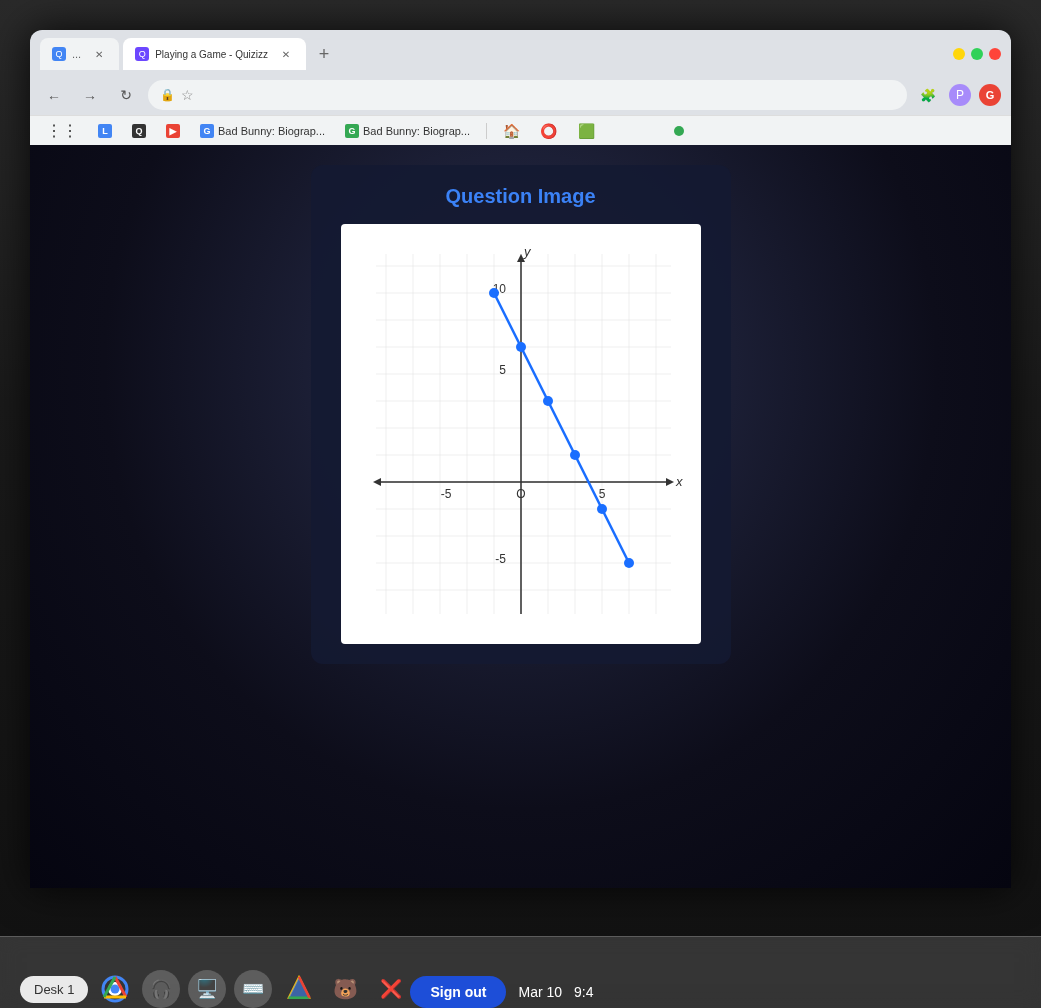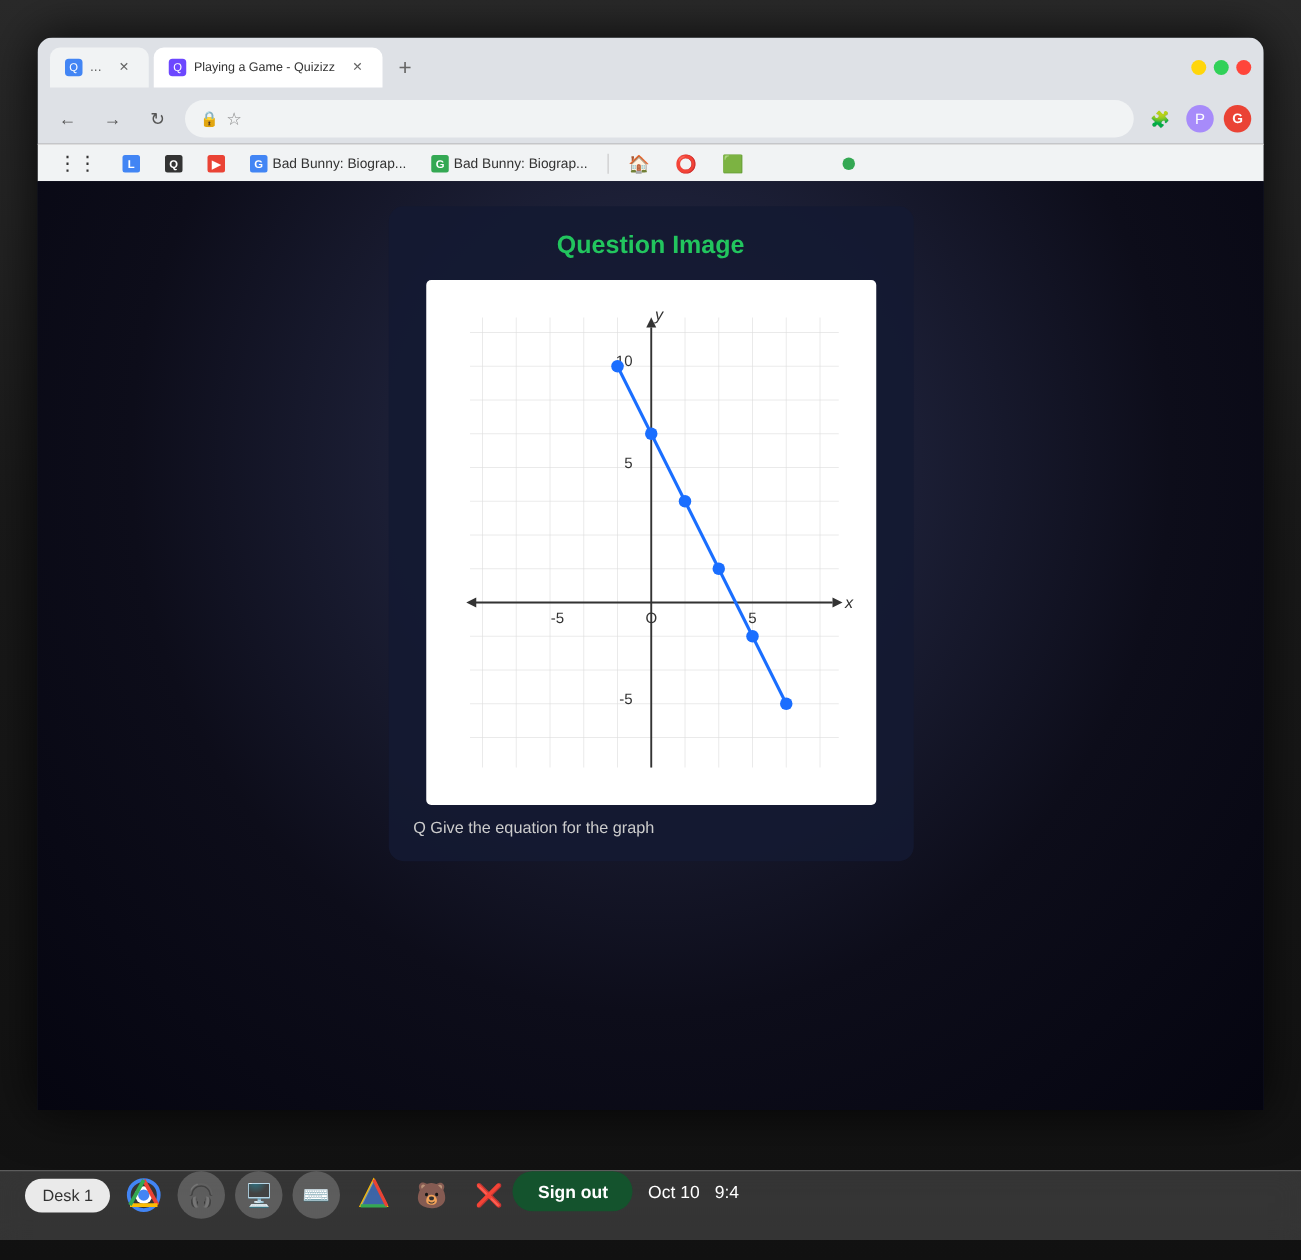--- a/index.html
+++ b/index.html
@@ -228,21 +228,21 @@
       position: relative;
       z-index: 2;
       background: rgba(20, 25, 50, 0.9);
       border-radius: 12px;
       padding: 20px;
       width: 420px;
       text-align: center;
     }
 
     .question-title {
-      color: #22c55e;
+      color: #3b82f6;
       font-size: 20px;
       font-weight: bold;
       margin-bottom: 16px;
     }
 
     
     .graph-container {
       background: white;
       border-radius: 4px;
       padding: 15px;
@@ -272,28 +272,28 @@
       transform: translateY(-50%);
       color: rgba(255,255,255,0.6);
       font-size: 22px;
       z-index: 2;
       text-align: right;
     }
 
     
     .taskbar {
       position: absolute;
-      bottom: 16px;
+      bottom: 0;
       left: 0;
       right: 0;
-      height: 56px;
+      height: 72px;
       background: rgba(255,255,255,0.15);
       backdrop-filter: blur(10px);
       display: flex;
-      align-items: flex-start;
+      align-items: flex-end;
       padding: 0 20px;
       z-index: 10;
       border-top: 1px solid rgba(255,255,255,0.2);
     }
 
     .taskbar-left {
       display: flex;
       align-items: center;
       gap: 8px;
     }
@@ -317,21 +317,21 @@
       cursor: pointer;
     }
 
     .taskbar-right {
       display: flex;
       align-items: center;
       gap: 12px;
     }
 
     .sign-out-btn {
-      background: #14532d;
+      background: #1d4ed8;
       color: white;
       border: none;
       border-radius: 20px;
       padding: 8px 20px;
       font-size: 14px;
       font-weight: 600;
       cursor: pointer;
     }
 
     .date-time {
@@ -488,21 +488,20 @@
 
           <circle cx="138" cy="49" r="5" fill="#1a6eff"></circle>
           <circle cx="165" cy="103" r="5" fill="#1a6eff"></circle>
           <circle cx="192" cy="157" r="5" fill="#1a6eff"></circle>
           <circle cx="219" cy="211" r="5" fill="#1a6eff"></circle>
           <circle cx="246" cy="265" r="5" fill="#1a6eff"></circle>
           <circle cx="273" cy="319" r="5" fill="#1a6eff"></circle>
         </svg>
       </div>
 
-      <div class="question-prompt">Q Give the equation for the graph</div>
     </div>
   </div>
 
 </div>
 
 <div class="taskbar">
   <div class="taskbar-left">
     <div class="desk-label">Desk 1</div>
 
     <div class="taskbar-icon" style="background:transparent;">
@@ -541,16 +540,16 @@
       <span style="font-size:20px;">🐻</span>
     </div>
 
     <div class="taskbar-icon">
       <span style="font-size:18px;">❌</span>
     </div>
   </div>
 
   <div class="taskbar-right">
     <button class="sign-out-btn">Sign out</button>
-    <div class="date-time">Oct 10</div>
+    <div class="date-time">Mar 10</div>
     <div class="date-time">9:4</div>
   </div>
 </div>
 
 </body></html>

